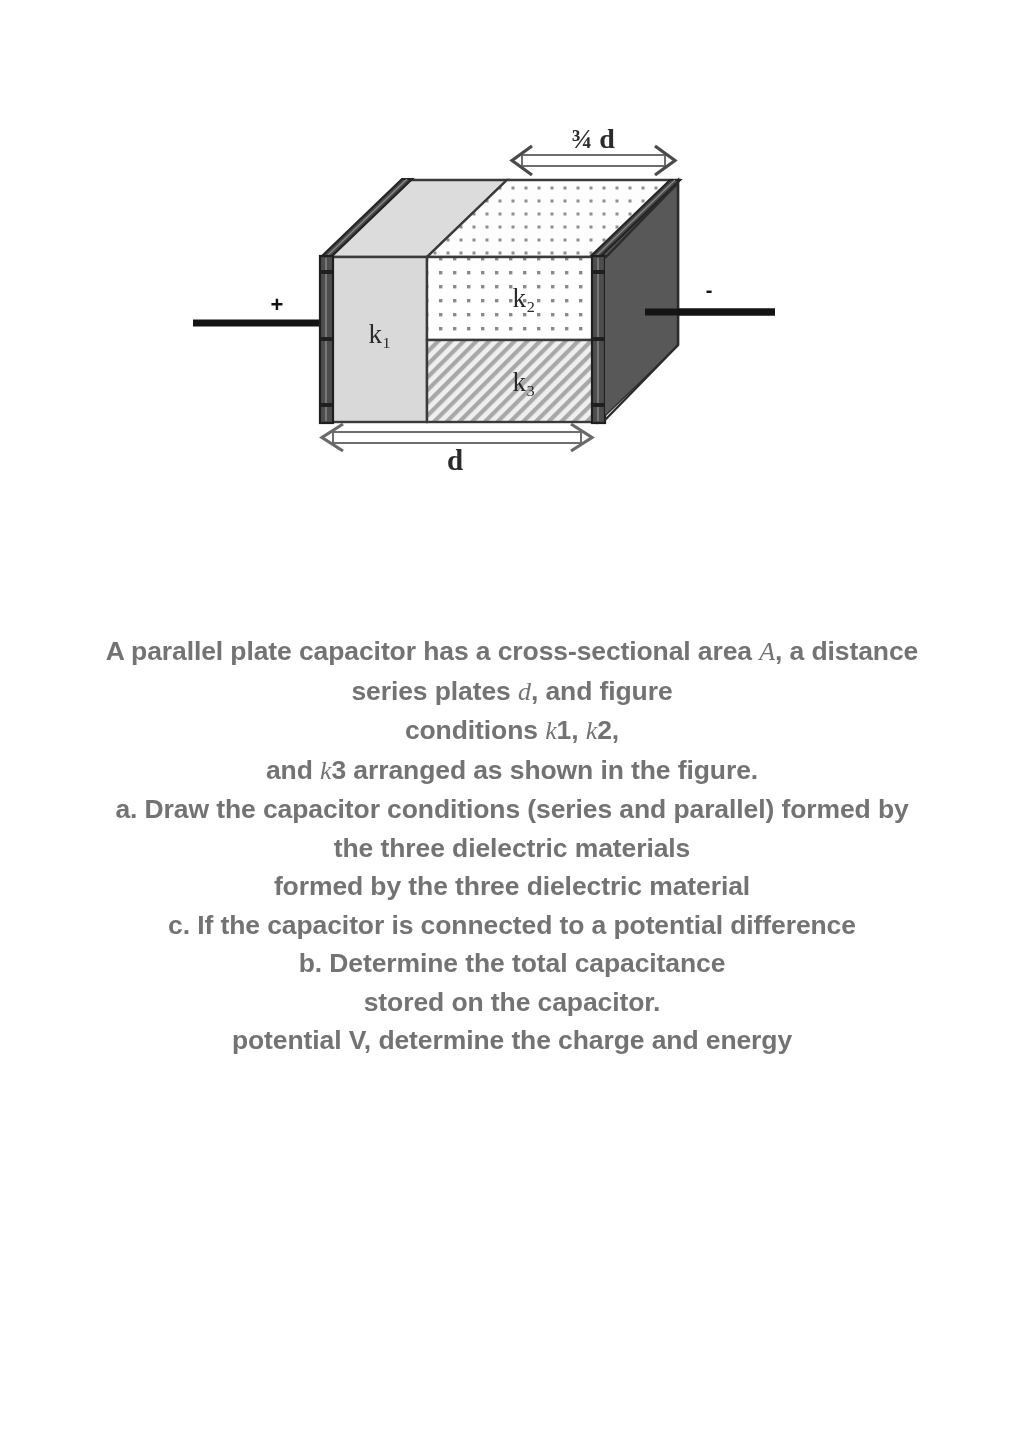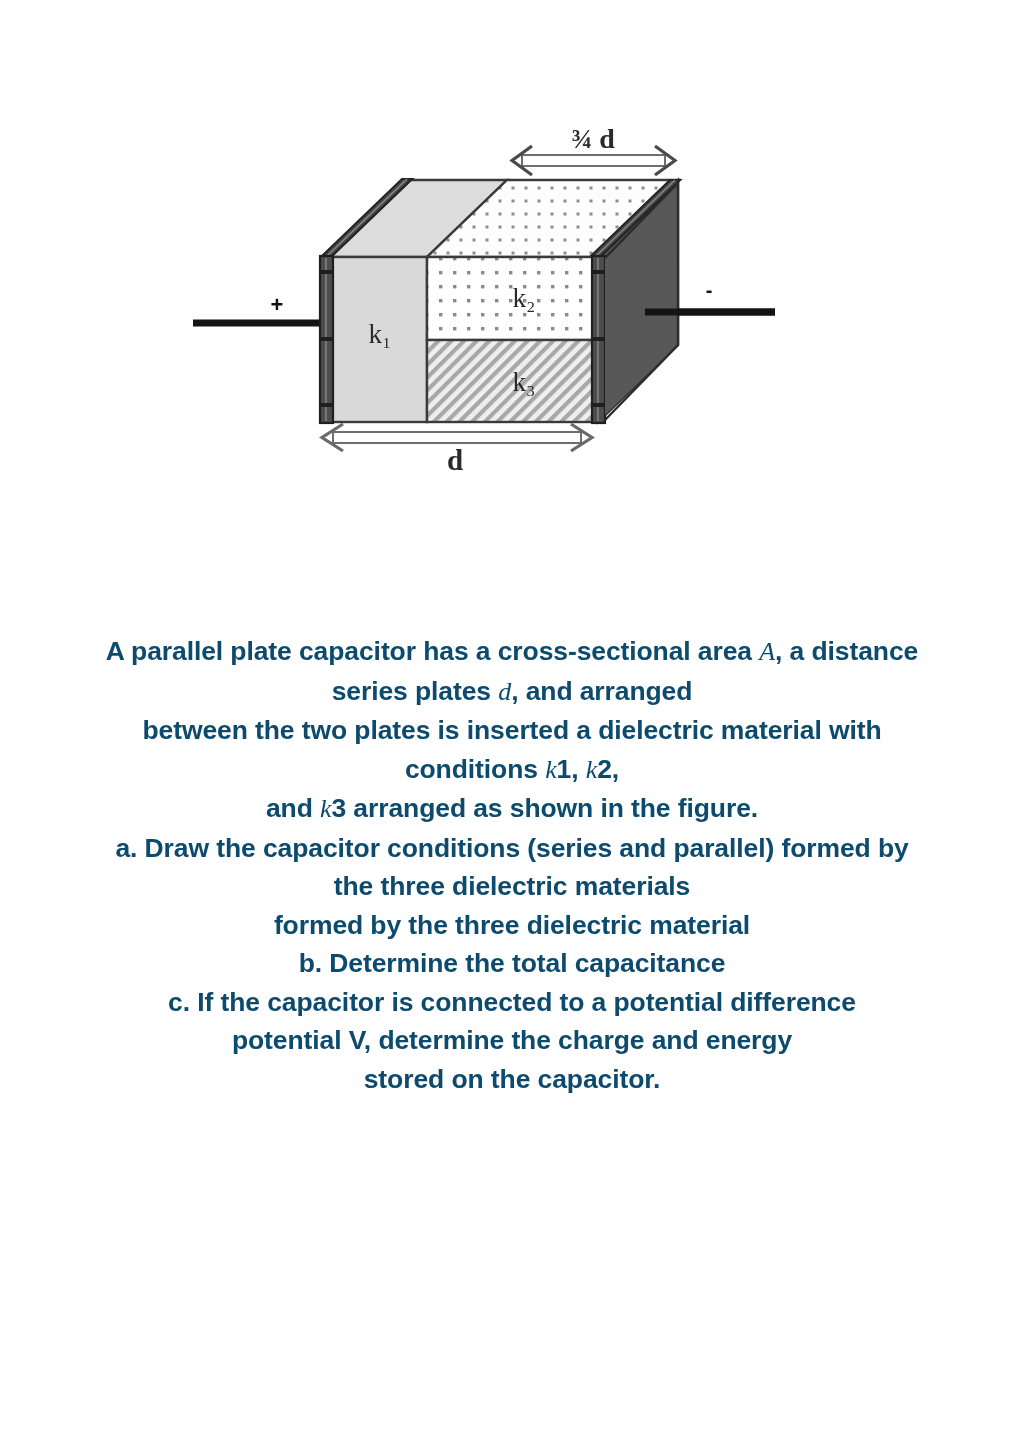--- a/index.html
+++ b/index.html
@@ -32,21 +32,21 @@
     display: block;
   }
 
   
   #problem-text {
     position: absolute;
     left: 50px;
     top: 632px;
     width: 924px;
     text-align: center;
-    color: #0c4a6e;
+    color: #737373;
     font-weight: bold;
     font-size: 26.5px;
     line-height: 38.5px;
     letter-spacing: -0.1px;
   }
   #problem-text .line {
     display: block;
     white-space: nowrap;
   }
   .mathvar {
@@ -156,26 +156,25 @@
       </g>
       <text x="455" y="470" text-anchor="middle" font-family="Liberation Serif, serif" font-weight="bold" font-size="29" fill="#2a2a2a">d</text>
 
       <text x="277" y="312" text-anchor="middle" font-family="Liberation Sans, sans-serif" font-weight="bold" font-size="22" fill="#111111">+</text>
       <text x="709" y="297" text-anchor="middle" font-family="Liberation Sans, sans-serif" font-weight="bold" font-size="20" fill="#111111">-</text>
     </svg>
   </div>
 
   <div id="problem-text">
       <span class="line"><span>A parallel plate capacitor has a cross-sectional area </span><span class="mathvar">A</span><span>, a distance</span></span>
-      <span class="line"><span>series plates </span><span class="mathvar">d</span><span>, and arranged</span></span>
-      <span class="line"><span>between the two plates is inserted a dielectric material with</span></span>
+      <span class="line"><span>series plates </span><span class="mathvar">d</span><span>, and figure</span></span>
       <span class="line"><span>conditions </span><span class="mathvar">k</span><span>1, </span><span class="mathvar">k</span><span>2,</span></span>
       <span class="line"><span>and </span><span class="mathvar">k</span><span>3 arranged as shown in the figure.</span></span>
       <span class="line"><span>a. Draw the capacitor conditions (series and parallel) formed by</span></span>
       <span class="line"><span>the three dielectric materials</span></span>
       <span class="line"><span>formed by the three dielectric material</span></span>
+      <span class="line"><span>c. If the capacitor is connected to a potential difference</span></span>
       <span class="line"><span>b. Determine the total capacitance</span></span>
-      <span class="line"><span>c. If the capacitor is connected to a potential difference</span></span>
+      <span class="line"><span>stored on the capacitor.</span></span>
       <span class="line"><span>potential V, determine the charge and energy</span></span>
-      <span class="line"><span>stored on the capacitor.</span></span>
     </div>
 
 </div>
 
 </body></html>

